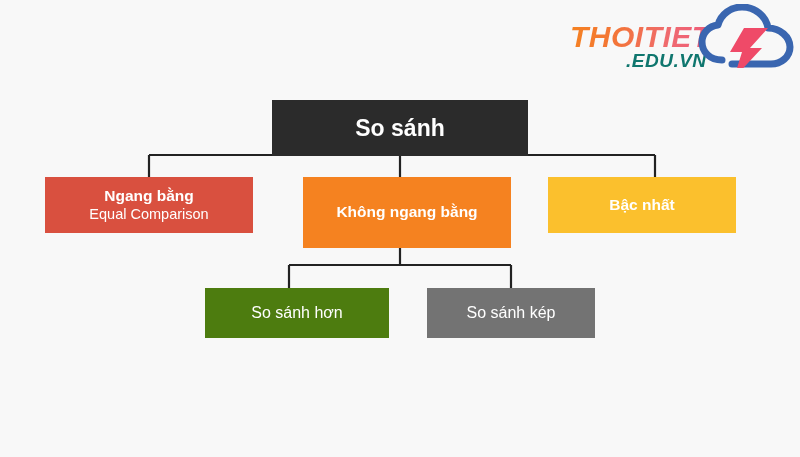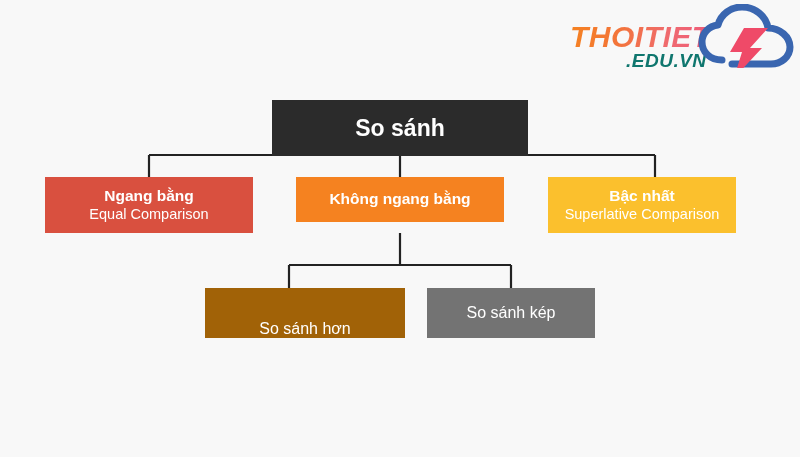--- a/index.html
+++ b/index.html
@@ -95,48 +95,47 @@
   #node-root .vn { font-size: 23px; }
 
   #node-equal {
     left: 45px;
     top: 177px;
     width: 208px;
     height: 56px;
     background: #d9503f;
   }
   #node-comparative {
-    left: 296px;
+    left: 303px;
     top: 177px;
     width: 208px;
-    height: 45px;
+    height: 71px;
     background: #f58220;
     text-align: center;
   }
   #node-superlative {
     left: 548px;
     top: 177px;
     width: 188px;
     height: 56px;
     background: #fbc02d;
   }
   #node-equal .vn,
   #node-comparative .vn,
   #node-superlative .vn { font-size: 15.5px; margin-bottom: 1px; }
   #node-equal .en,
   #node-comparative .en,
   #node-superlative .en { font-size: 14.5px; }
 
   #node-hon {
     left: 205px;
     top: 288px;
-    width: 200px;
+    width: 184px;
     height: 50px;
-    background: #a16207;
-    justify-content: flex-end;
+    background: #4d7c0f;
   }
   #node-kep {
     left: 427px;
     top: 288px;
     width: 168px;
     height: 50px;
     background: #737373;
   }
   #node-hon .vn,
   #node-kep .vn { font-size: 16px; font-weight: normal; }
@@ -181,21 +180,20 @@
     <span class="vn">Ngang bằng</span>
     <span class="en">Equal Comparison</span>
   </div>
 
   <div class="node" id="node-comparative">
     <span class="vn">Không ngang bằng</span>
   </div>
 
   <div class="node" id="node-superlative">
     <span class="vn">Bậc nhất</span>
-    <span class="en">Superlative Comparison</span>
   </div>
 
   <div class="node" id="node-hon">
     <span class="vn">So sánh hơn</span>
   </div>
 
   <div class="node" id="node-kep">
     <span class="vn">So sánh kép</span>
   </div>
 

